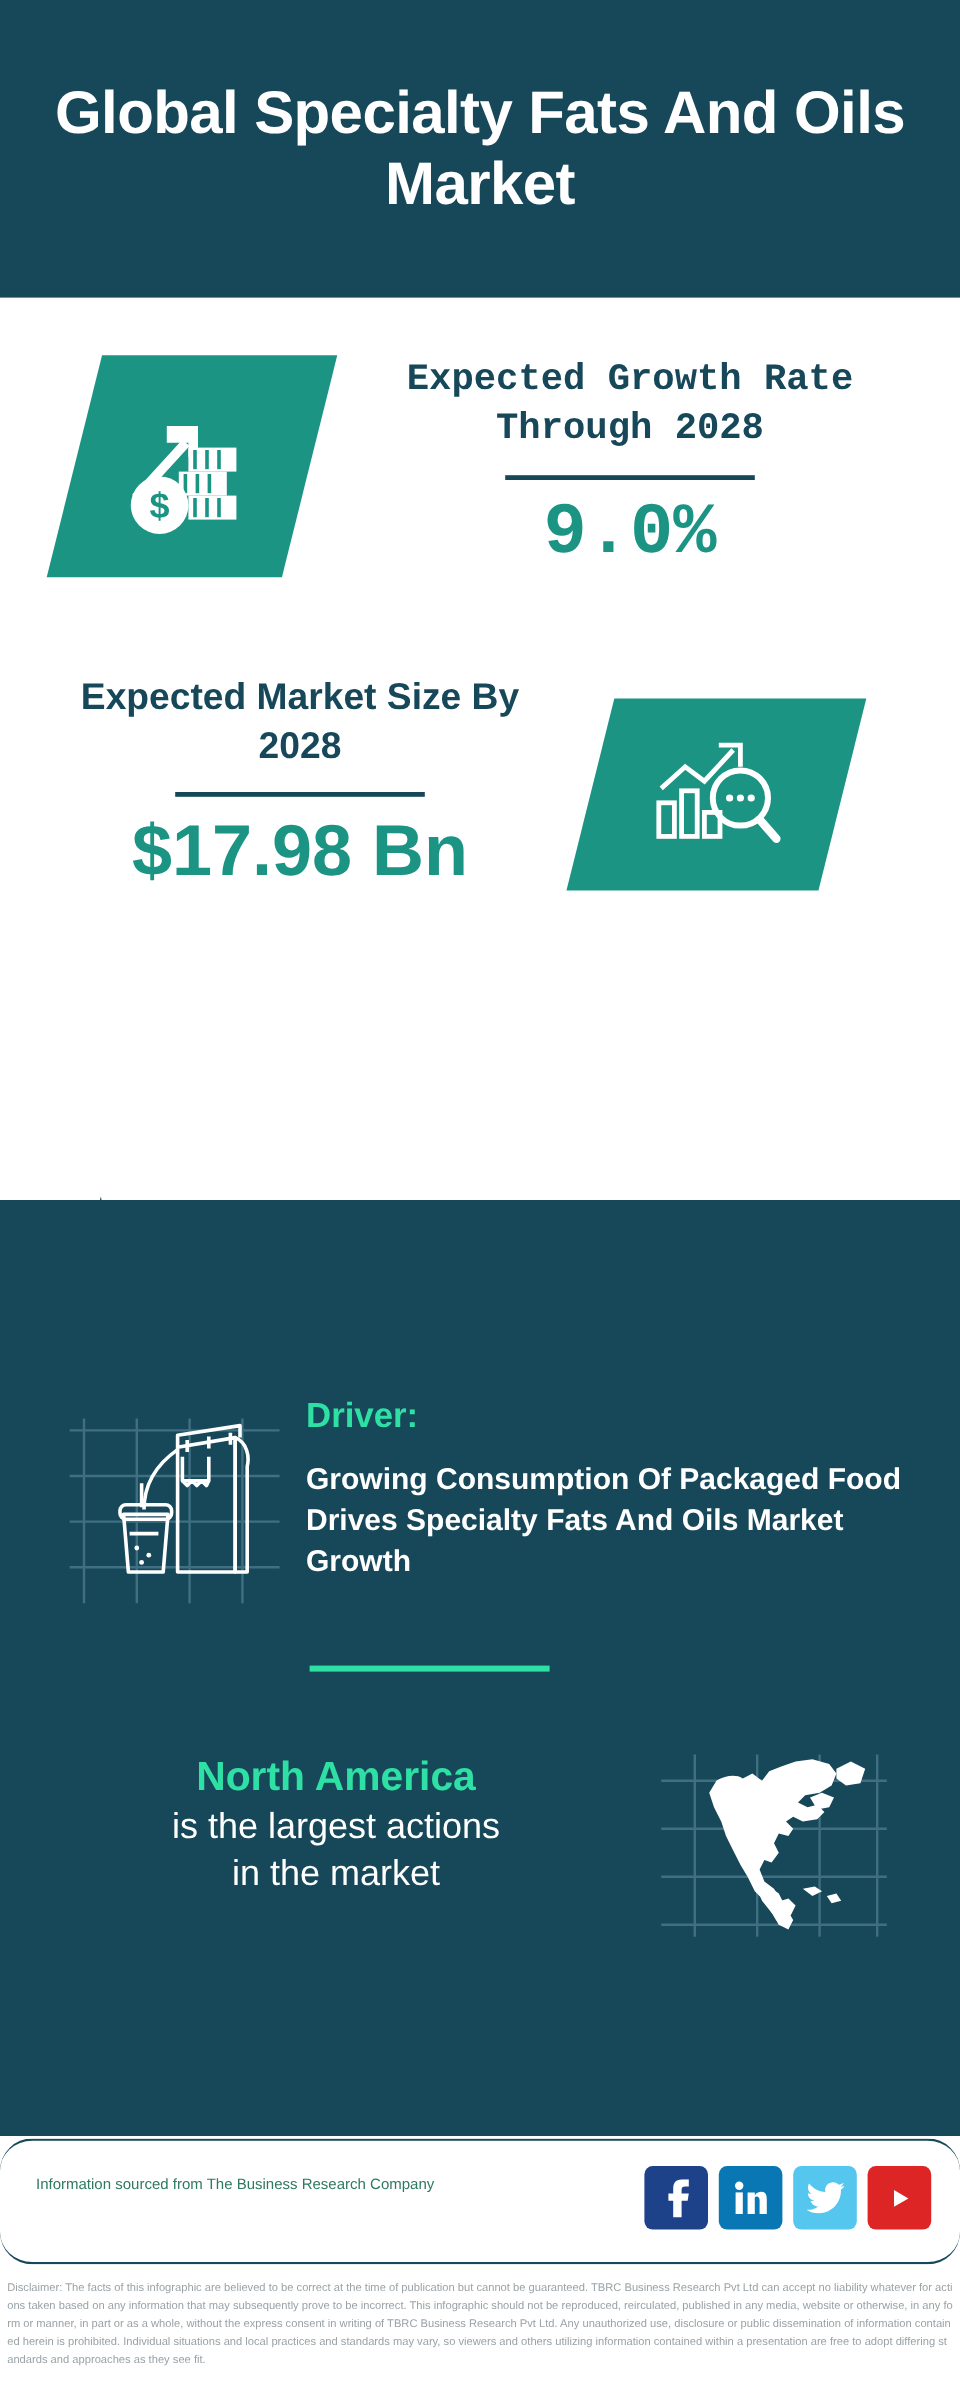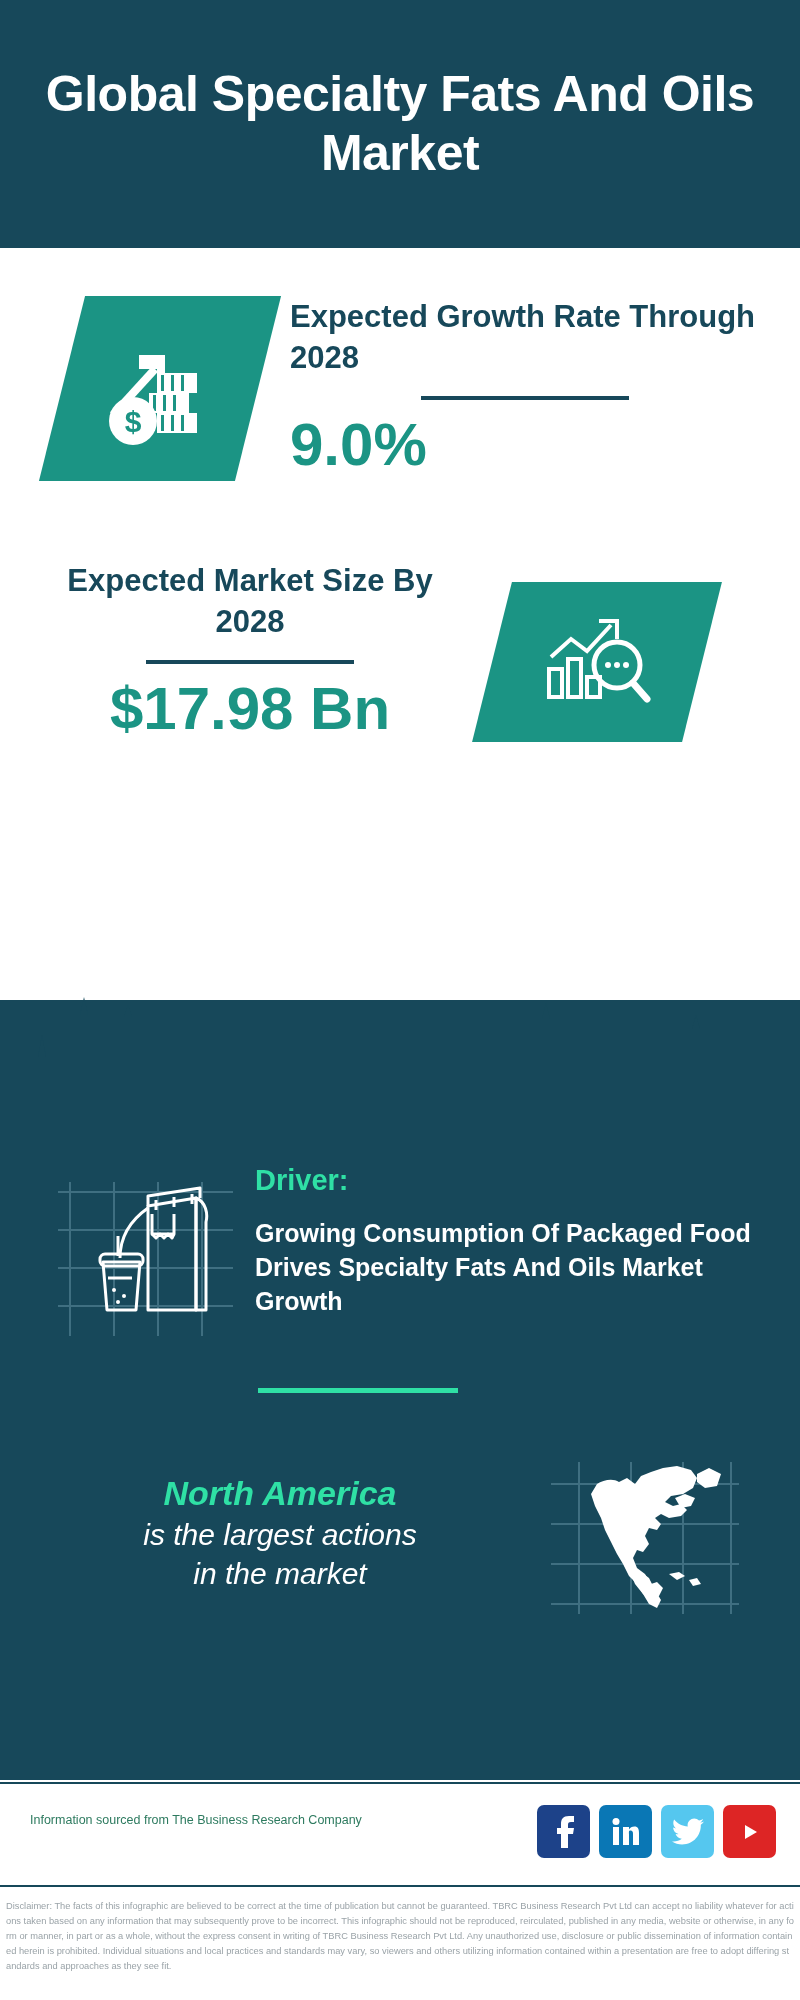--- a/index.html
+++ b/index.html
@@ -55,20 +55,22 @@
   .badge1-inner {
     position: absolute;
     left: 62px; top: 48px;
     width: 196px; height: 185px;
     display: flex; align-items: center; justify-content: center;
   }
   .stat1-text {
     position: absolute;
     left: 290px; top: 48px;
     width: 470px;
+    text-align: center;
+    font-family: Liberation Mono, monospace;
   }
   .stat-label {
     color: #17485a;
     font-size: 31px;
     font-weight: bold;
     line-height: 1.33;
   }
   .rule {
     width: 208px; height: 4px;
     background: #17485a;
@@ -160,24 +162,23 @@
   }
 
   
   .region-wrap {
     position: absolute;
     left: 0; top: 1450px;
     width: 800px;
   }
   .region-text {
     position: absolute;
-    left: 40px; top: 22px;
+    left: 40px; top: 10px;
     width: 480px;
     text-align: center;
-    font-style: italic;
   }
   .region-name {
     color: #2fe0a5;
     font-size: 34px;
     font-weight: bold;
     line-height: 1.25;
   }
   .region-sub {
     color: #ffffff;
     font-size: 30px;
@@ -191,20 +192,21 @@
   }
 
   
   .footer {
     position: absolute;
     left: 0; top: 1782px;
     width: 800px; height: 105px;
     background: #ffffff;
     border-top: 2px solid #17485a;
     border-bottom: 2px solid #17485a;
+    border-radius: 27px;
   }
   .source-block {
     position: absolute;
     left: 30px; top: 26px;
     width: 360px;
   }
   .source-line {
     color: #2d7a5f;
     font-size: 12.5px;
     line-height: 1.75;

